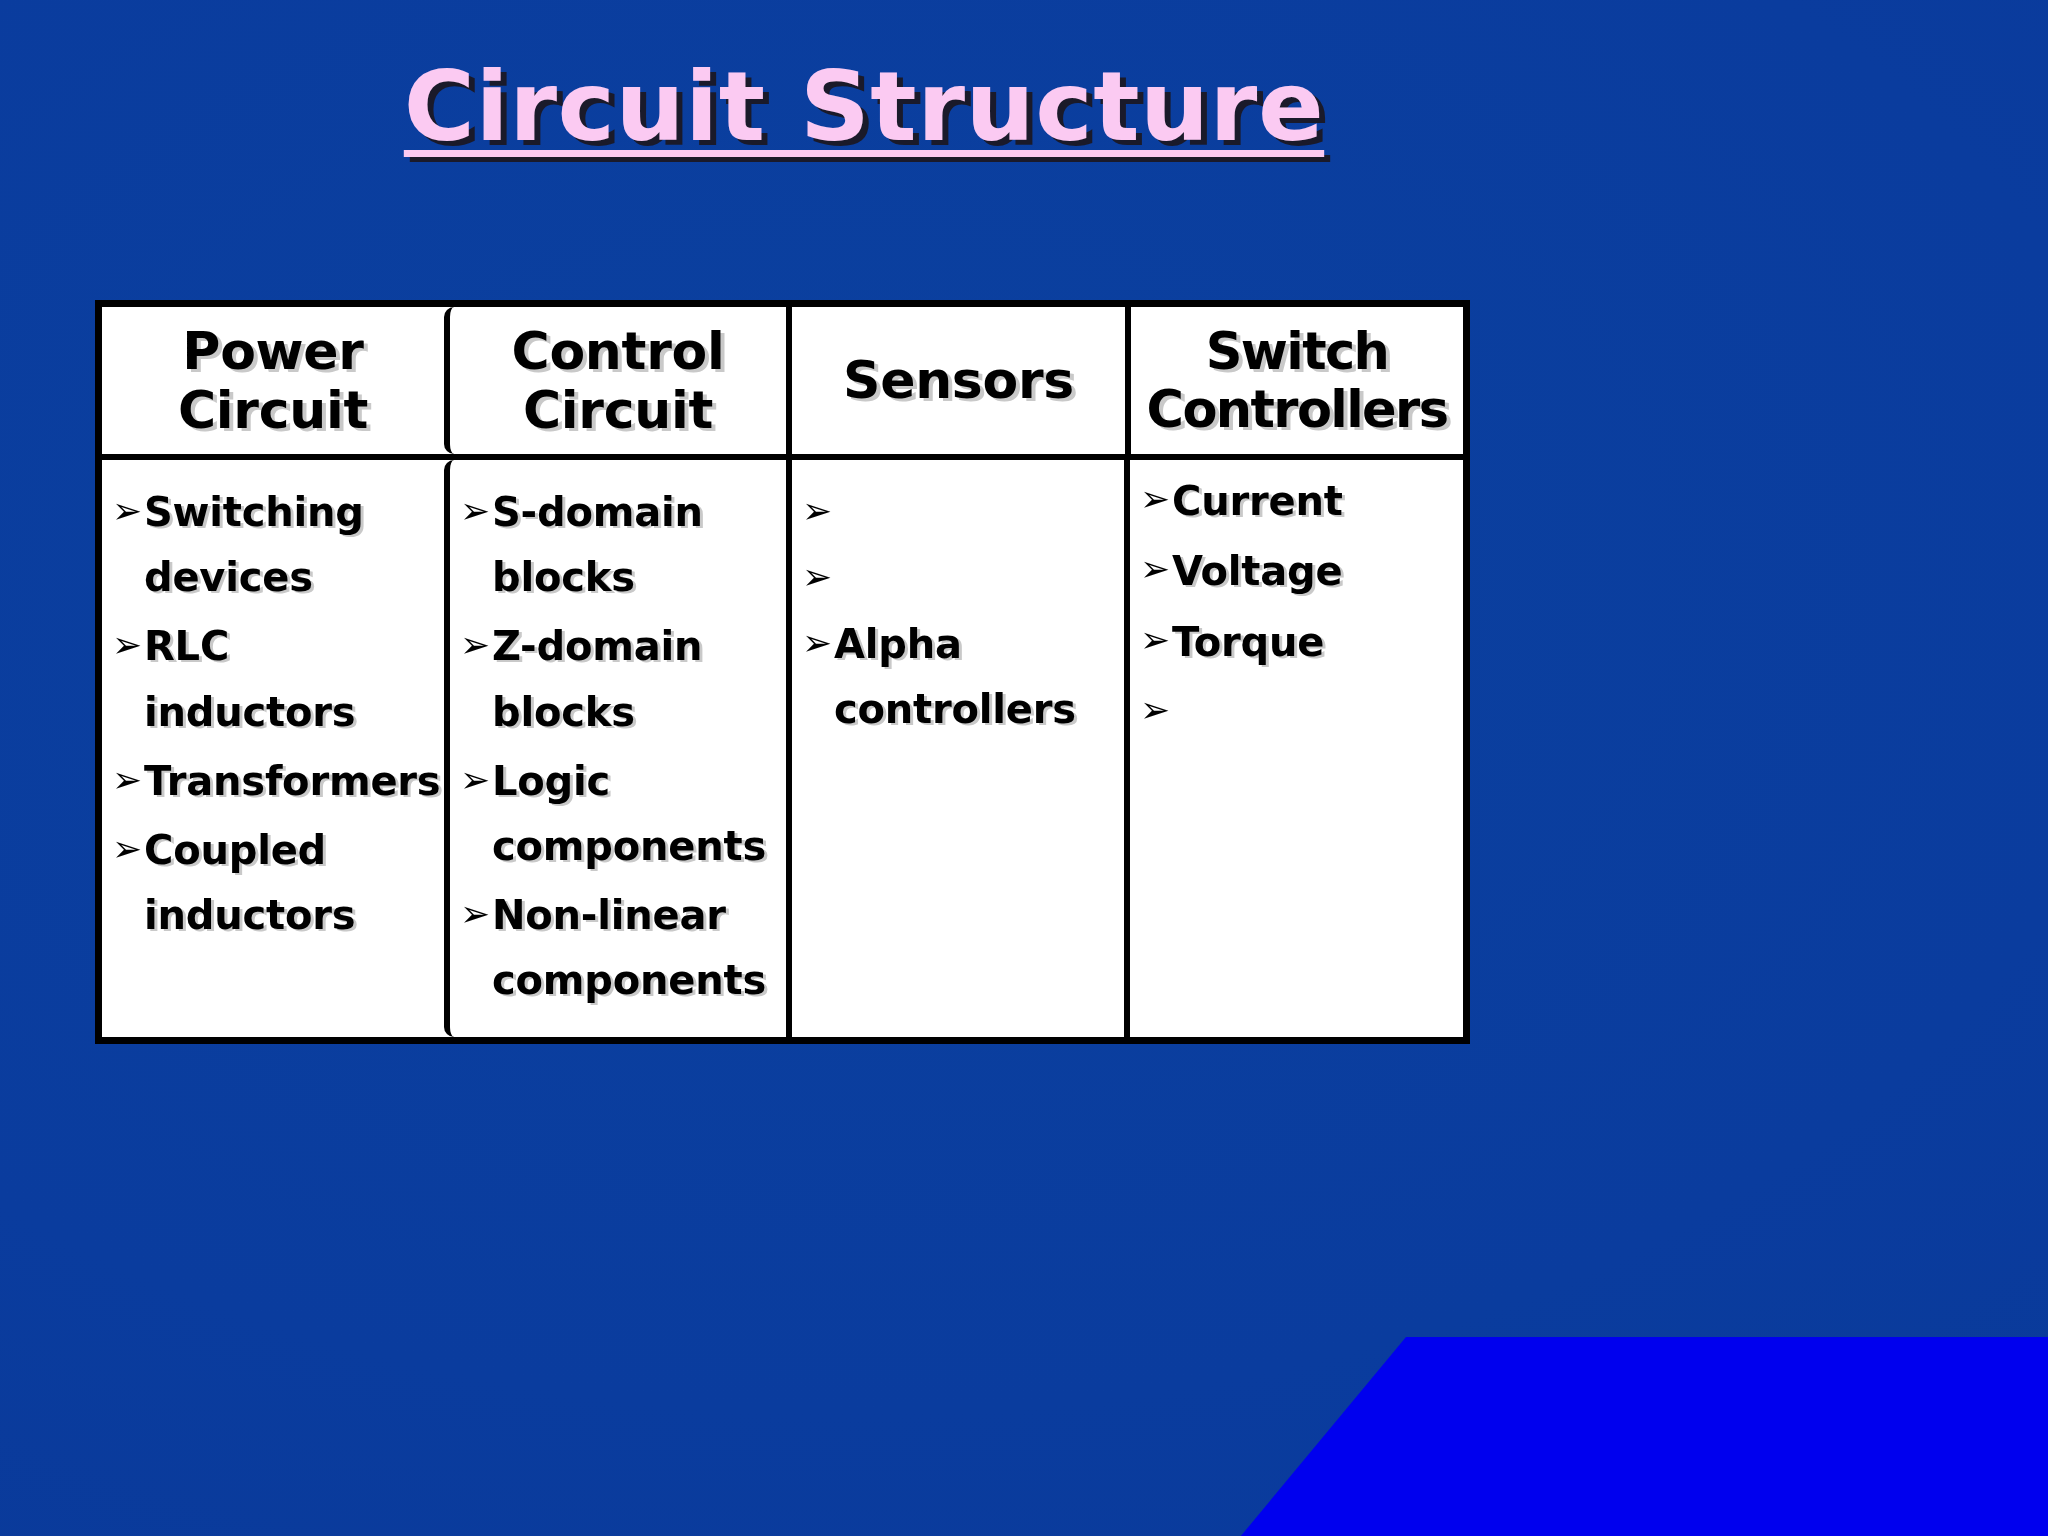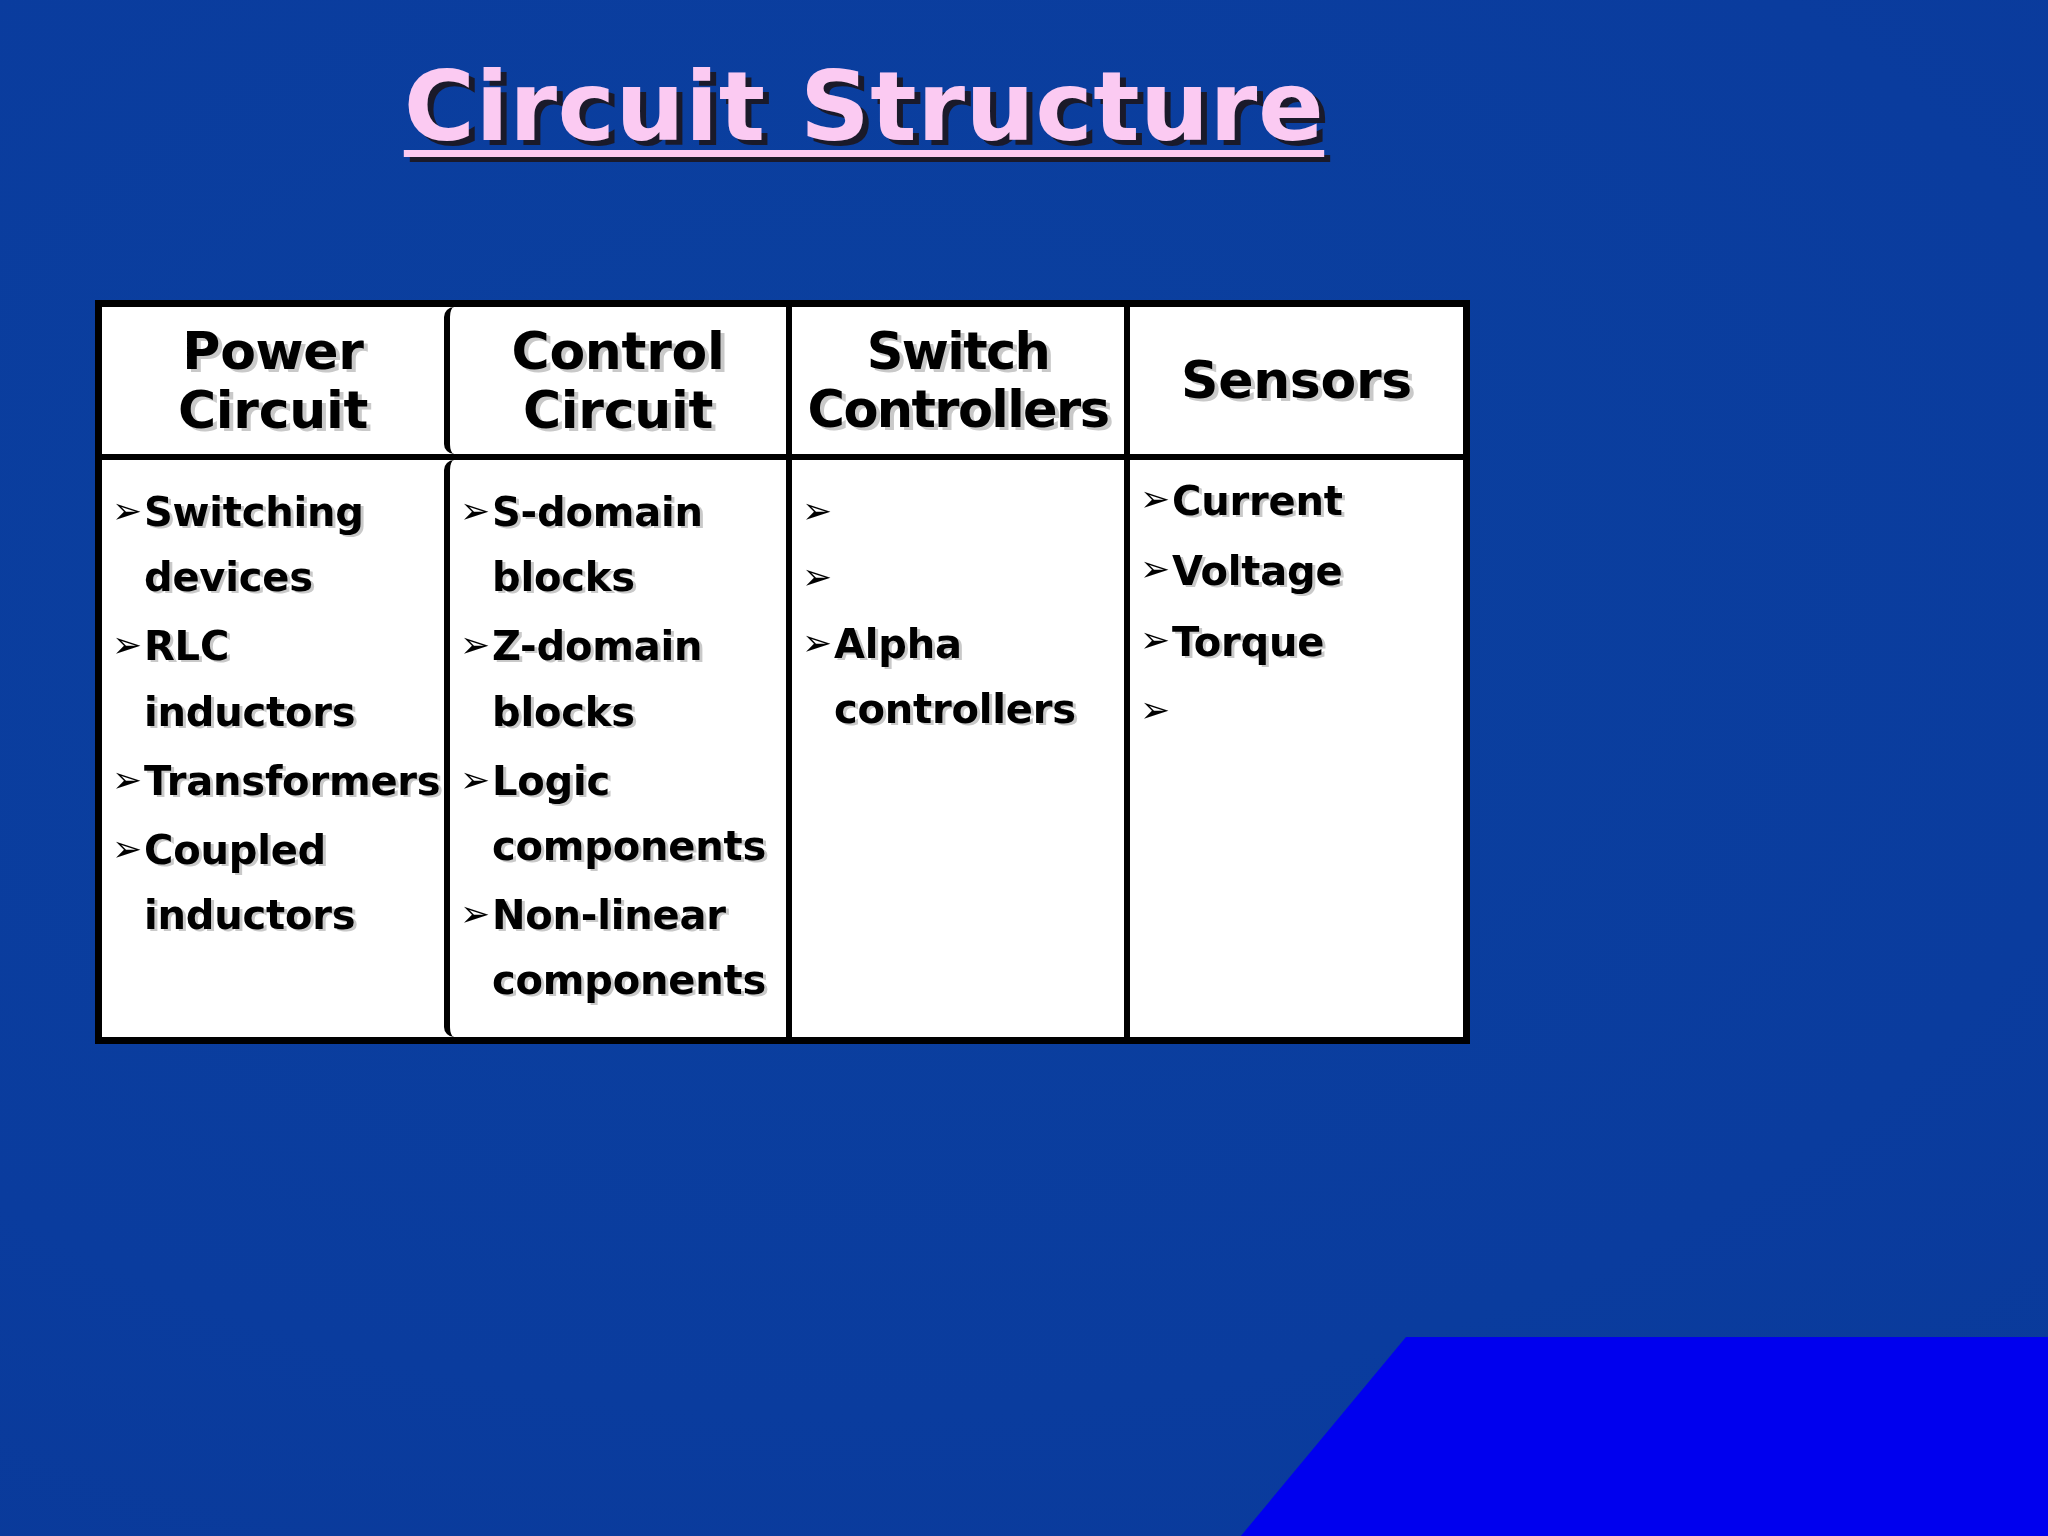--- a/index.html
+++ b/index.html
@@ -150,27 +150,27 @@
 
     <div class="trow" id="header-row">
       <div class="cell col-1 head-cell">
         <span class="head-text">Power
 Circuit</span>
       </div>
       <div class="cell col-2 head-cell">
         <span class="head-text">Control
 Circuit</span>
       </div>
+      <div class="cell col-4 head-cell single">
+        <span class="head-text">Sensors</span>
+      </div>
       <div class="cell col-3 head-cell wide">
         <span class="head-text">Switch
 Controllers</span>
       </div>
-      <div class="cell col-4 head-cell single">
-        <span class="head-text">Sensors</span>
-      </div>
     </div>
 
     <div class="trow" id="body-row">
       <div class="cell col-1">
         <div class="body-cell">
           <ul class="bullet-list">
               <li class="bullet-item">
                 <span class="bullet-glyph">➢</span>
                 <span class="bullet-text">Switching devices</span>
               </li>

